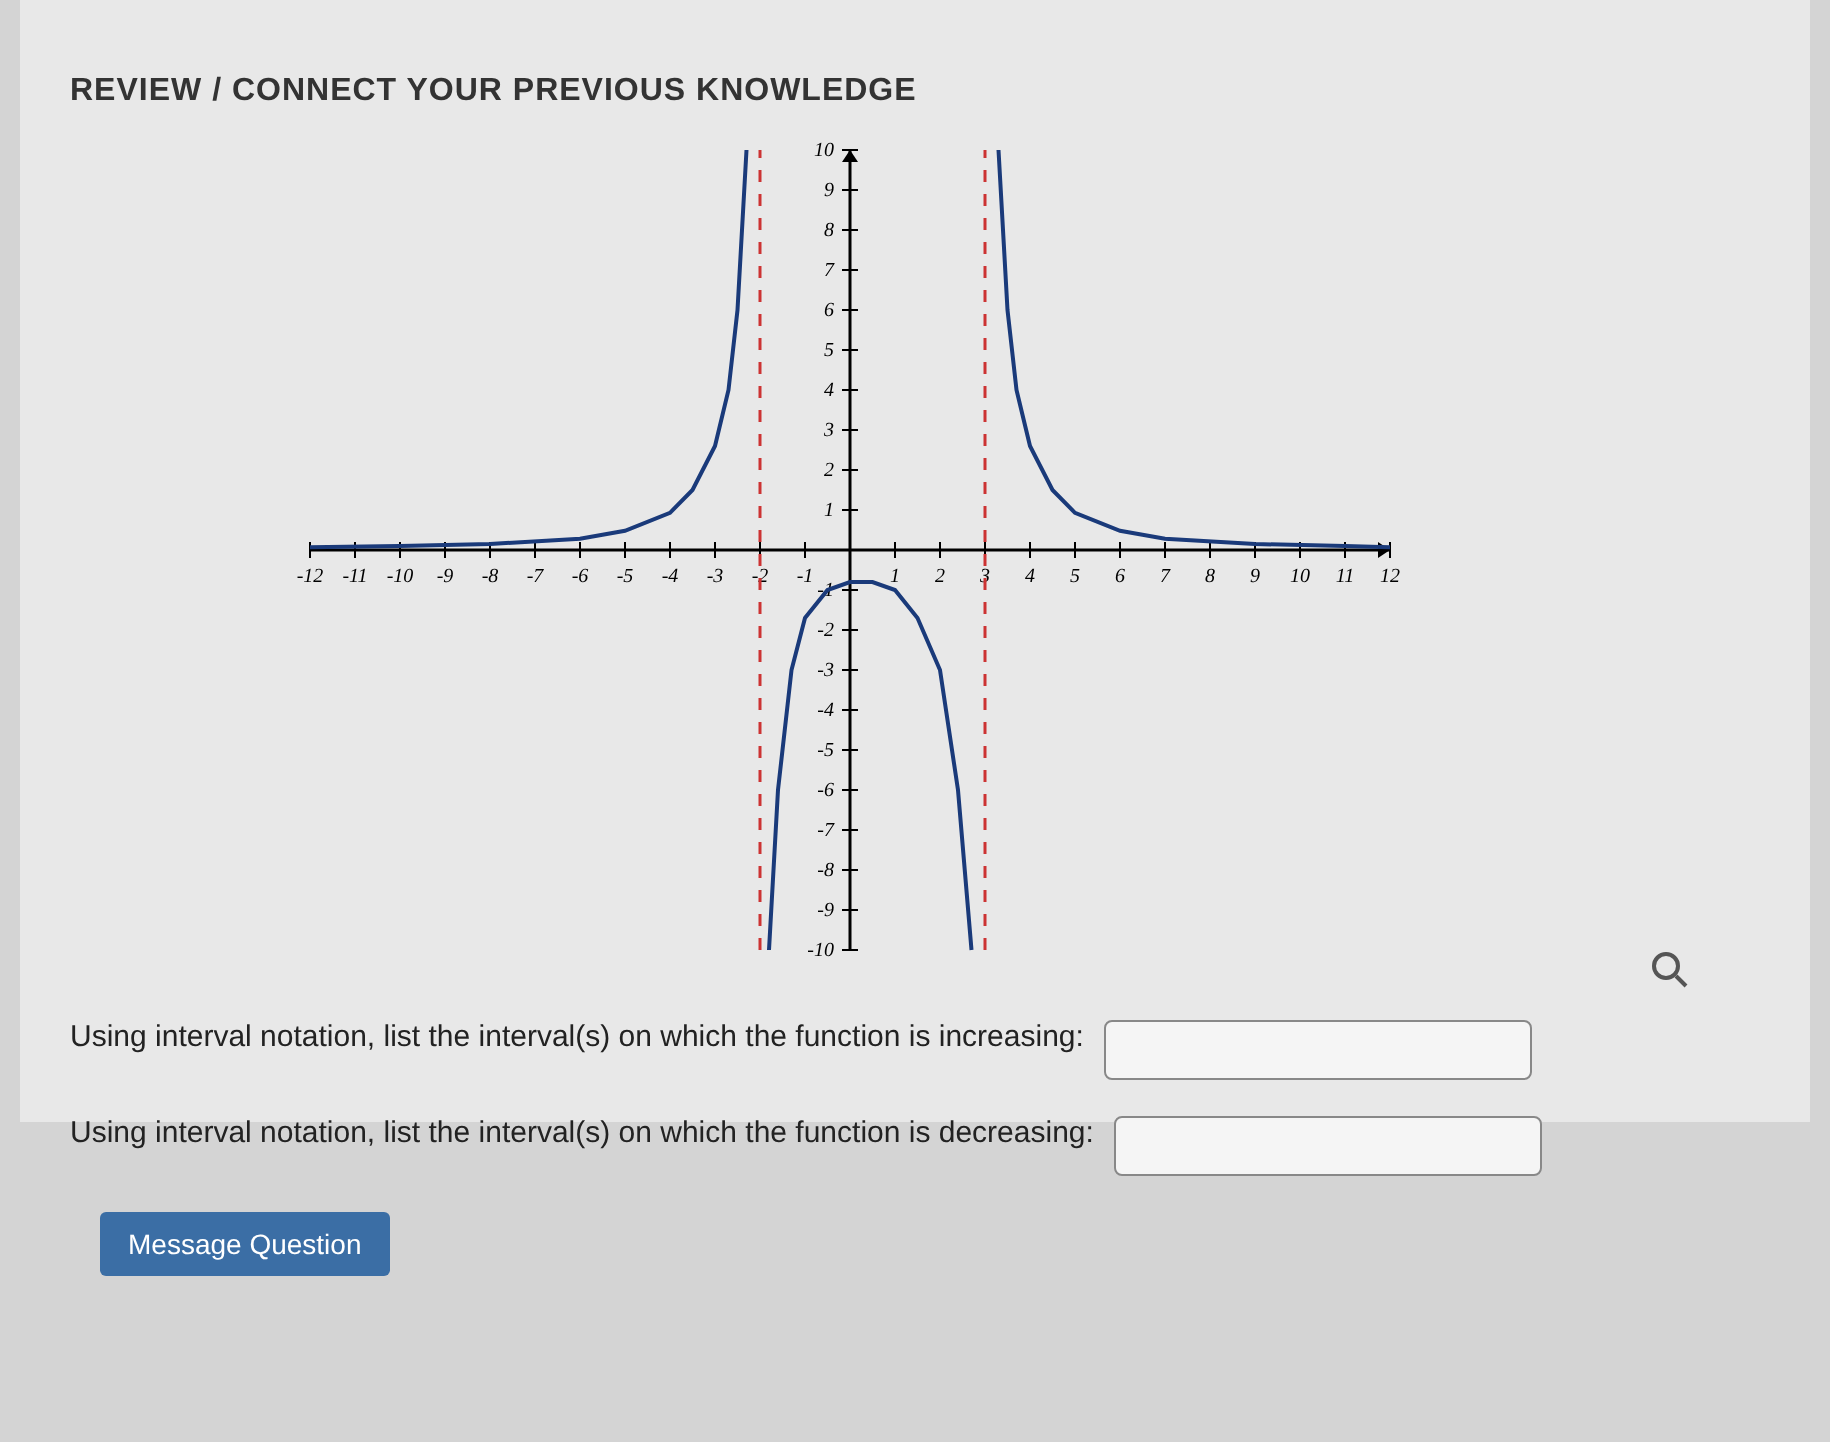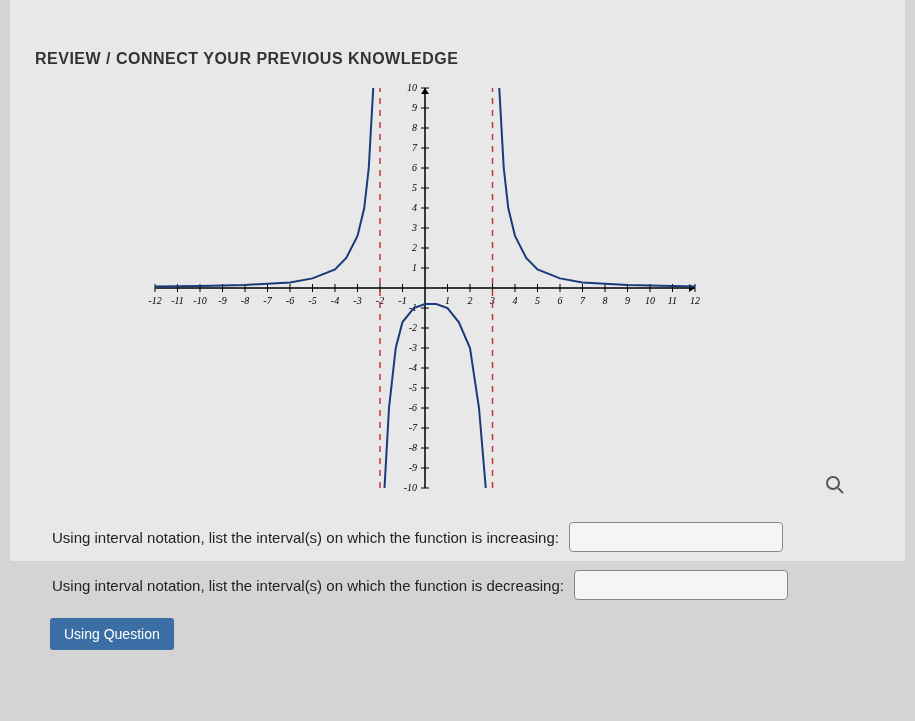--- a/index.html
+++ b/index.html
@@ -7,21 +7,21 @@
     padding: 0;
     font-family: Arial, Helvetica, sans-serif;
     background: #d4d4d4;
     width: 915px;
     height: 721px;
     overflow: hidden;
   }
   .page {
     background: #e8e8e8;
     margin: 0 10px;
-    padding: 32px 25px 0 25px;
+    padding: 19px 25px 0 25px;
     height: 561px;
     box-sizing: border-box;
     position: relative;
   }
   .header-bar {
     position: absolute;
     top: 0;
     left: 10px;
     right: 10px;
     height: 18px;
@@ -34,23 +34,22 @@
     color: #333;
     margin: 18px 0 10px 0;
     letter-spacing: 0.5px;
   }
   .chart-wrap {
     width: 600px;
     margin: 10px auto 20px 90px;
   }
   .prompt-row {
     display: flex;
-    align-items: center;
     gap: 10px;
-    margin: 18px 17px;
+    margin: 18px 0;
     color: #222;
     font-size: 15px;
   }
   .prompt-row input[type=text] {
     flex: 0 0 200px;
     height: 28px;
     border: 1px solid #888;
     border-radius: 4px;
     background: #f5f5f5;
     padding: 0 6px;
@@ -202,21 +201,21 @@
     <span>Using interval notation, list the interval(s) on which the function is increasing:</span>
     <input type="text" value="" style="">
   </div>
 
   <div class="prompt-row">
     <span>Using interval notation, list the interval(s) on which the function is decreasing:</span>
     <input type="text" value="" style="">
   </div>
 
 
-  <button class="submit-btn">Using Question</button>
+  <button class="submit-btn">Message Question</button>
 
   <span class="magnify">
     <svg width="20" height="20" viewBox="0 0 20 20">
         <circle cx="8" cy="8" r="6" fill="none" stroke="#555" stroke-width="2"></circle>
         <line x1="13" y1="13" x2="18" y2="18" stroke="#555" stroke-width="2"></line>
       </svg>
   </span>
 
 </div>
 

